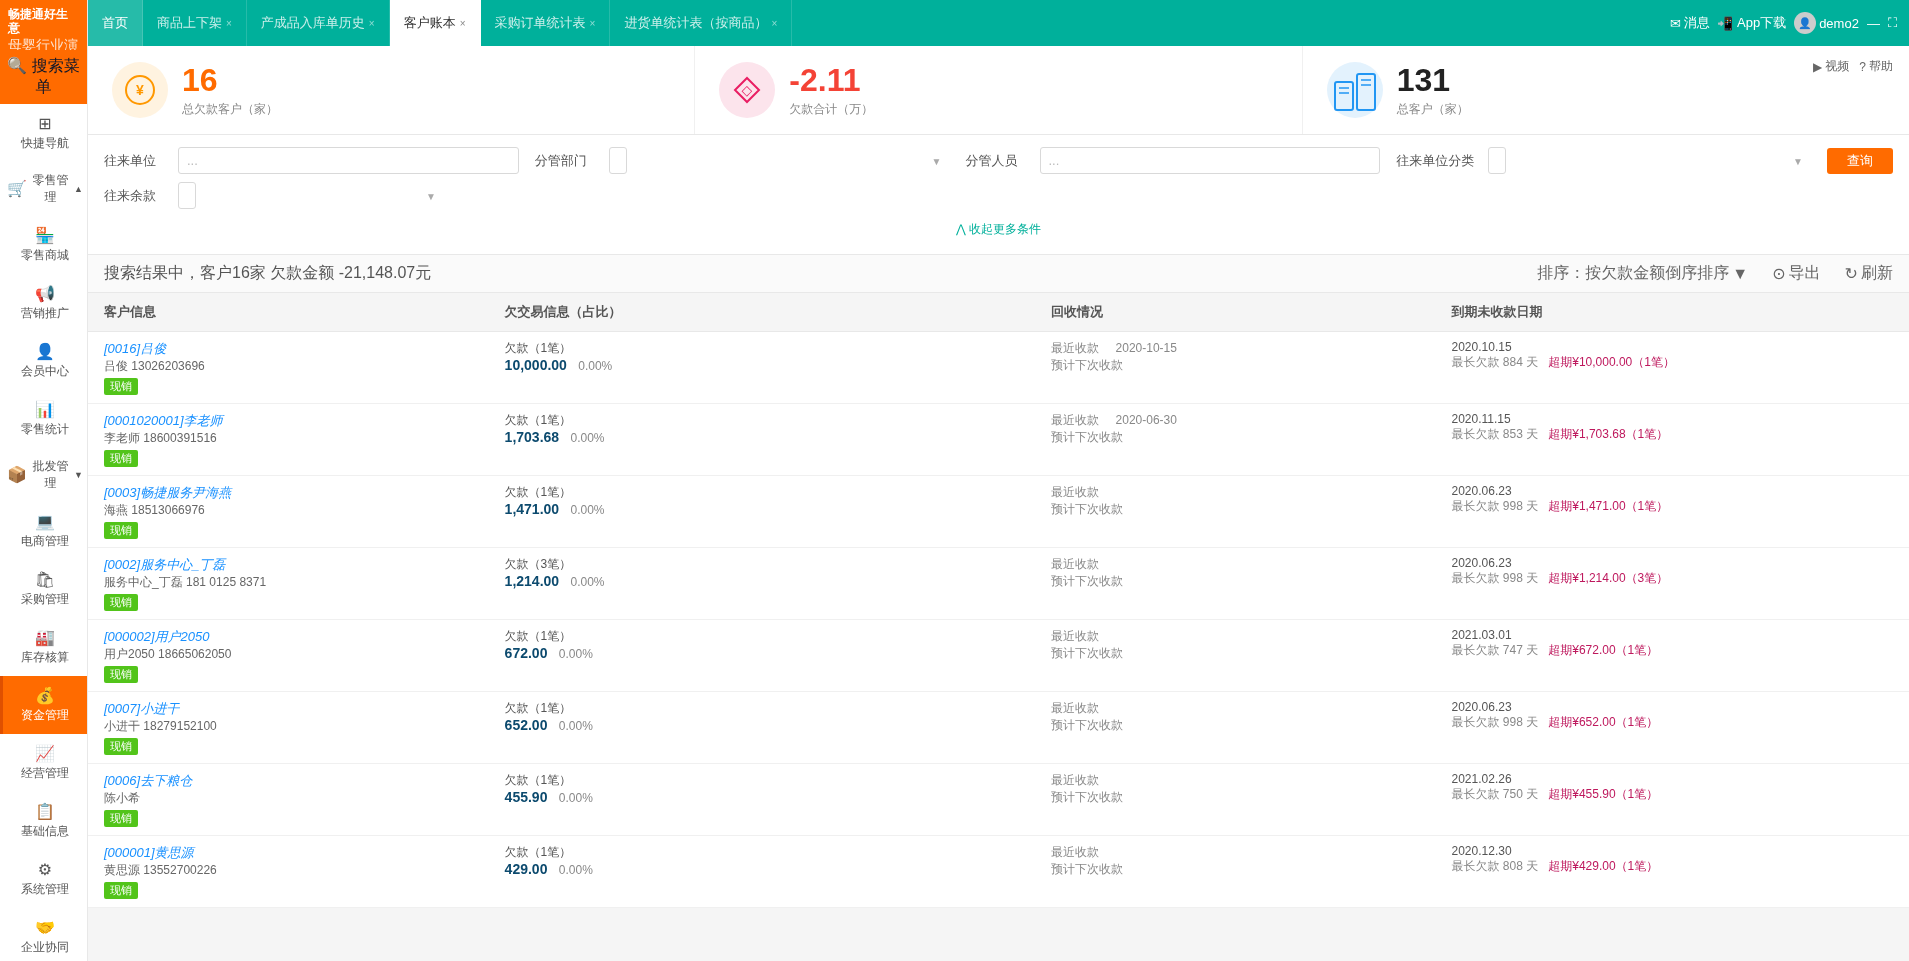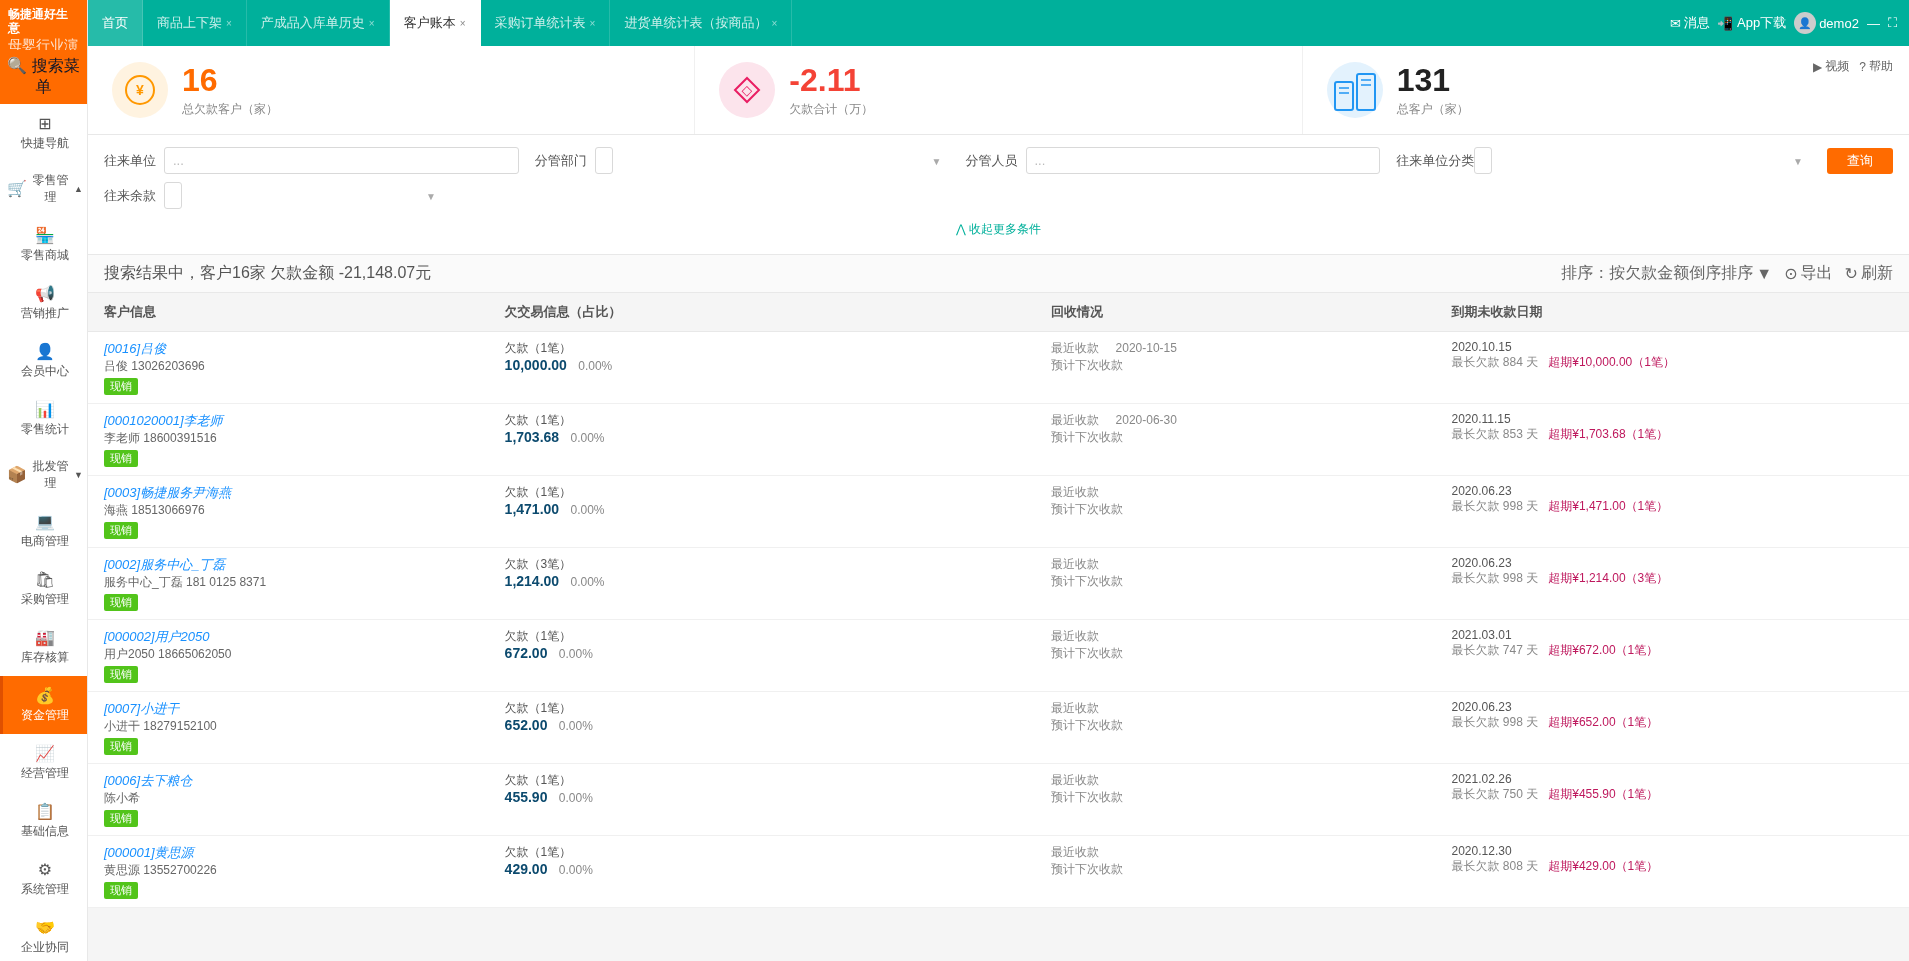--- a/index.html
+++ b/index.html
@@ -40,34 +40,34 @@
     .summary-info .big-num { font-size: 32px; font-weight: bold; }
     .summary-info .big-num.red { color: #f44336; }
     .summary-info .big-num.orange { color: #ff6b00; }
     .summary-info .big-num.dark { color: #222; font-weight: 900; }
     .summary-info .label { font-size: 12px; color: #888; margin-top: 2px; }
 
     
     .filter-area { background: #fff; padding: 12px 16px; border-bottom: 1px solid #e8e8e8; }
     .filter-row { display: flex; align-items: center; gap: 16px; margin-bottom: 8px; }
     .filter-row:last-child { margin-bottom: 0; }
-    .filter-item { display: flex; align-items: center; gap: 0; flex: 1; }
+    .filter-item { display: flex; align-items: center; gap: 14px; flex: 1; }
     .filter-label { font-size: 13px; color: #555; white-space: nowrap; min-width: 60px; }
     .filter-input { flex: 1; border: 1px solid #d9d9d9; border-radius: 3px; padding: 5px 8px; font-size: 13px; color: #333; background: #fff; }
     .filter-input::placeholder { color: #bbb; }
     .filter-select { flex: 1; border: 1px solid #d9d9d9; border-radius: 3px; padding: 5px 8px; font-size: 13px; color: #333; background: #fff; appearance: none; cursor: pointer; }
     .select-wrapper { flex: 1; position: relative; }
     .select-arrow { position: absolute; right: 8px; top: 50%; transform: translateY(-50%); color: #aaa; font-size: 10px; pointer-events: none; }
     .btn-search { background: #ff6b00; color: #fff; border: none; padding: 4px 20px; border-radius: 3px; cursor: pointer; font-size: 13px; }
     .collapse-row { text-align: center; padding: 4px; color: #666; font-size: 12px; cursor: pointer; }
     .collapse-row span { color: #00b09b; }
 
     
     .results-bar { background: #fafafa; padding: 8px 16px; border-bottom: 1px solid #e8e8e8; display: flex; align-items: center; justify-content: space-between; font-size: 16px; color: #555; }
-    .results-bar-right { display: flex; gap: 12px; align-items: center; color: #666; }
+    .results-bar-right { display: flex; gap: 24px; align-items: center; color: #666; }
     .results-bar-right span { cursor: pointer; display: flex; align-items: center; gap: 3px; }
 
     
     .table-area { flex: 1; overflow-y: auto; background: #fff; }
     table { width: 100%; border-collapse: collapse; }
     thead tr { background: #f5f5f5; }
     th { padding: 10px 16px; font-size: 13px; color: #555; font-weight: 600; text-align: left; border-bottom: 1px solid #e8e8e8; }
     td { padding: 8px 16px; font-size: 12px; color: #333; border-bottom: 1px solid #f0f0f0; vertical-align: top; }
 
     .customer-name { color: #1890ff; font-size: 13px; cursor: pointer; display: block; font-style: italic; }

